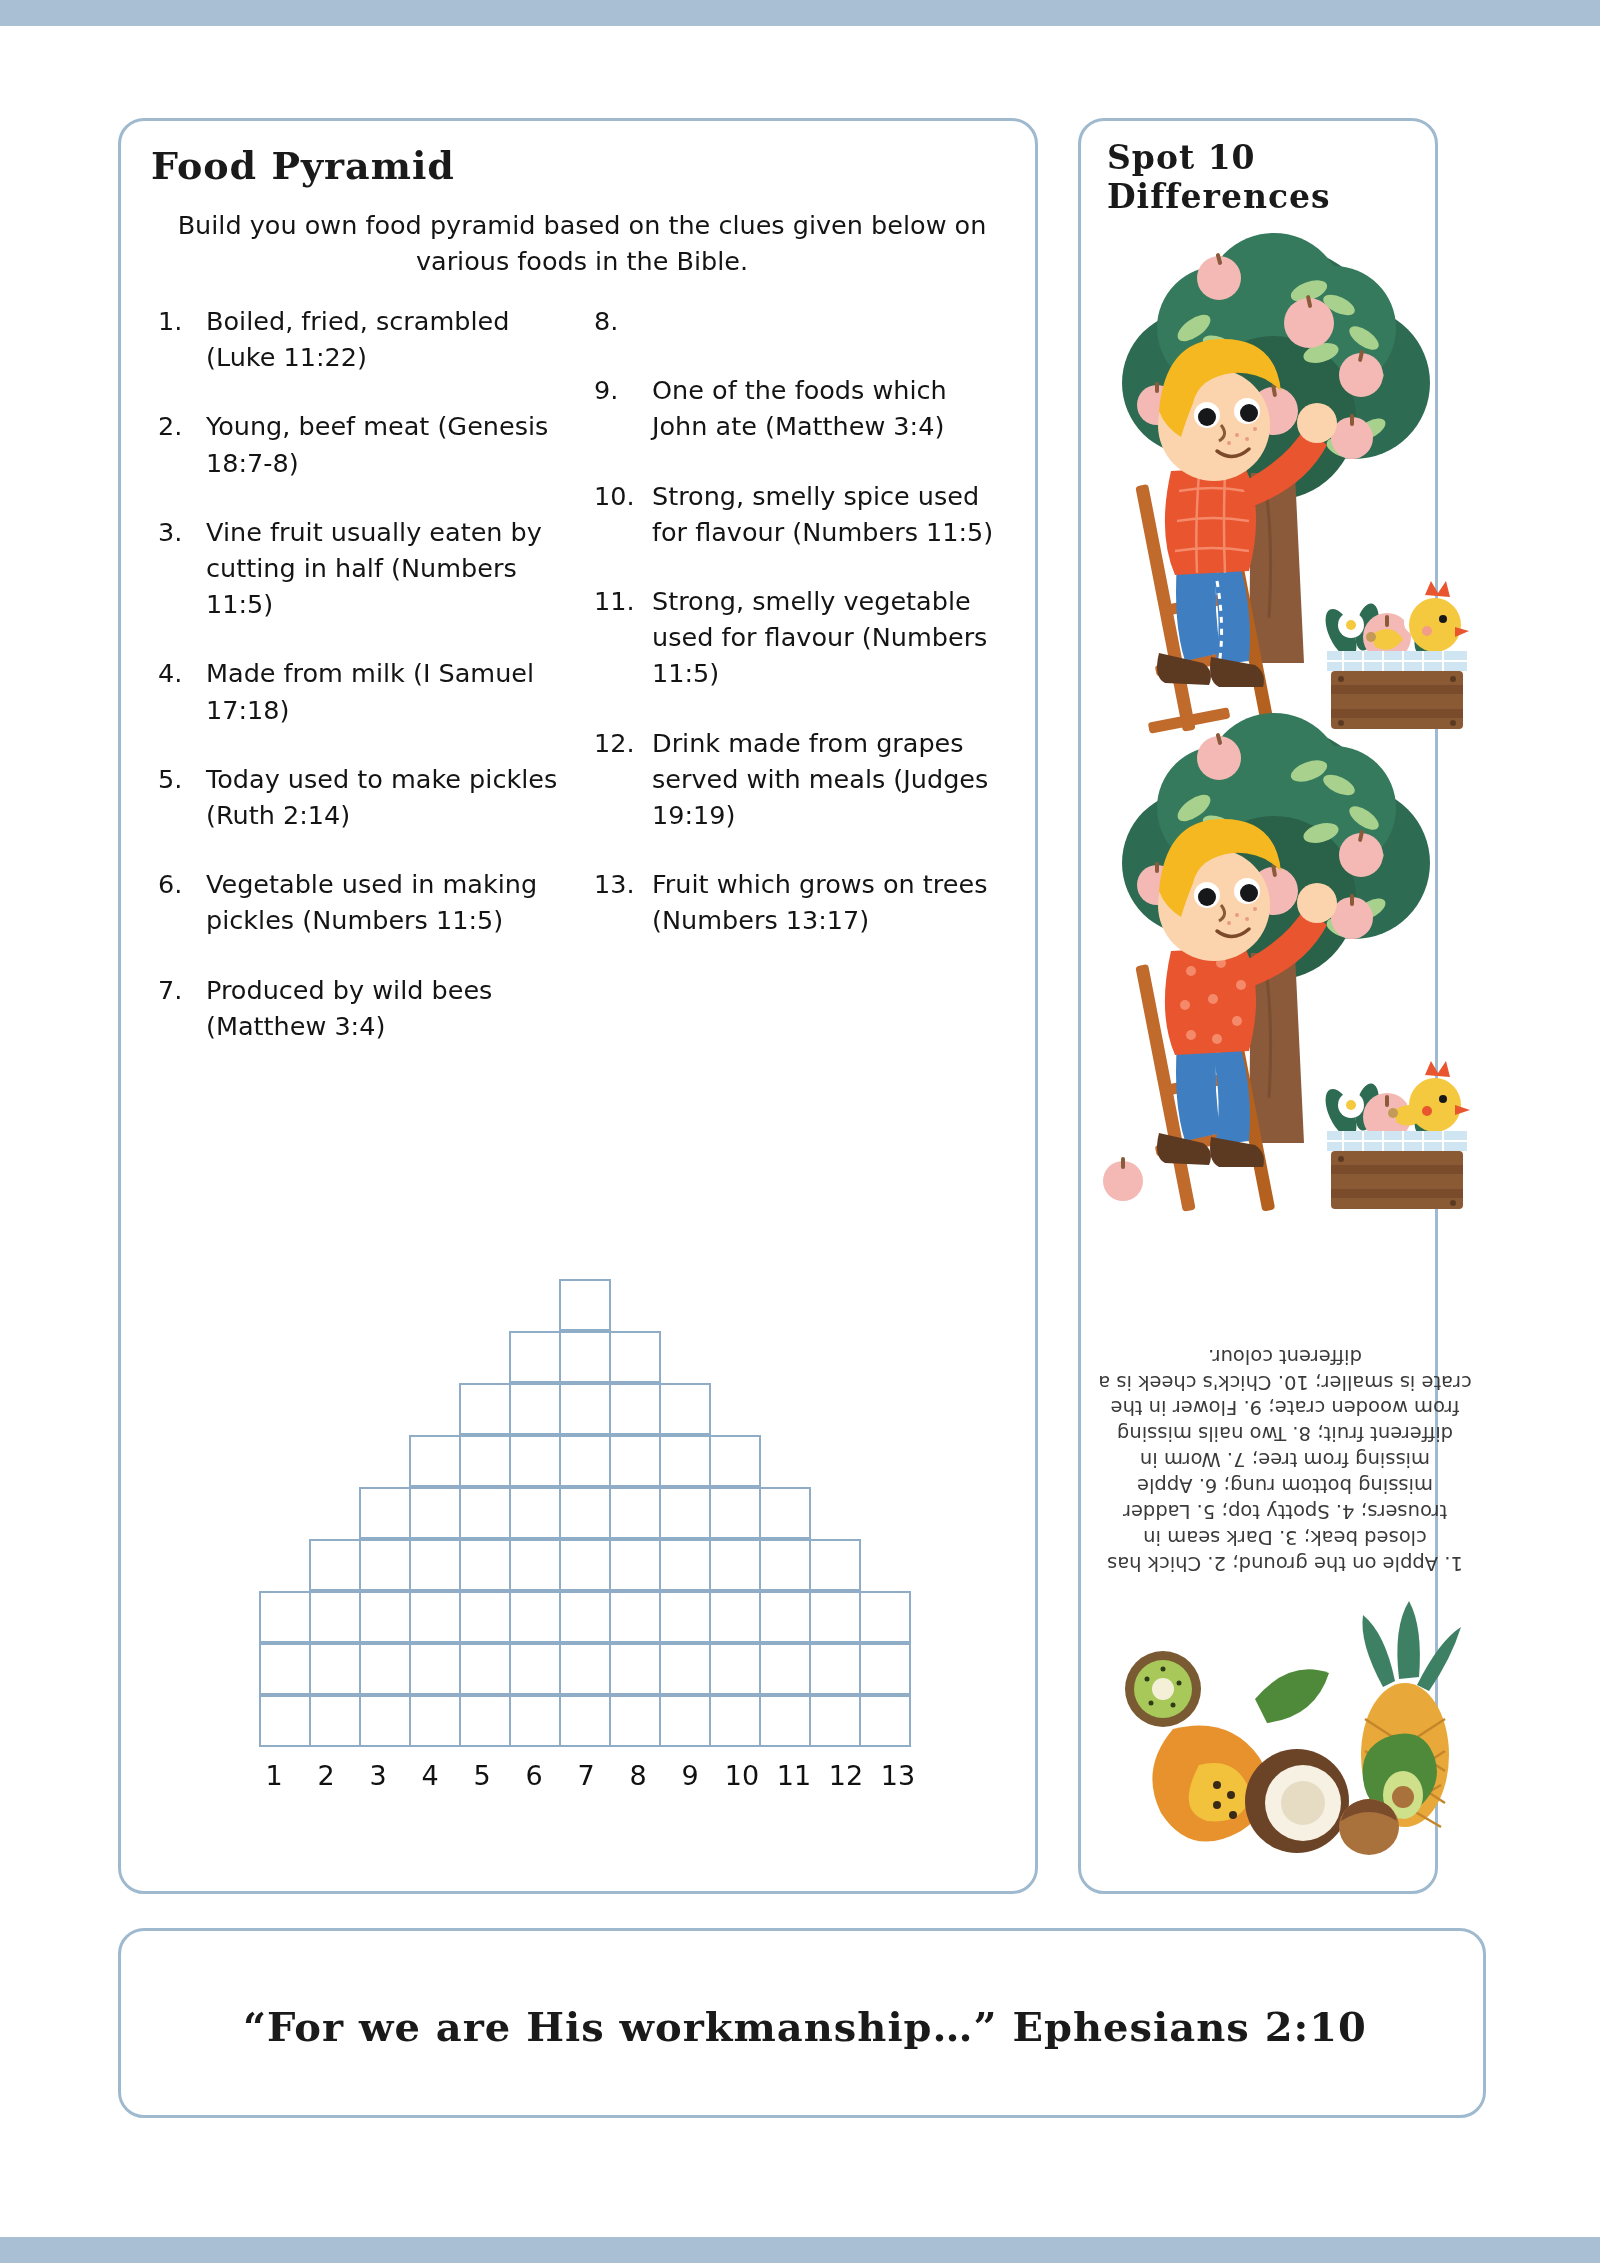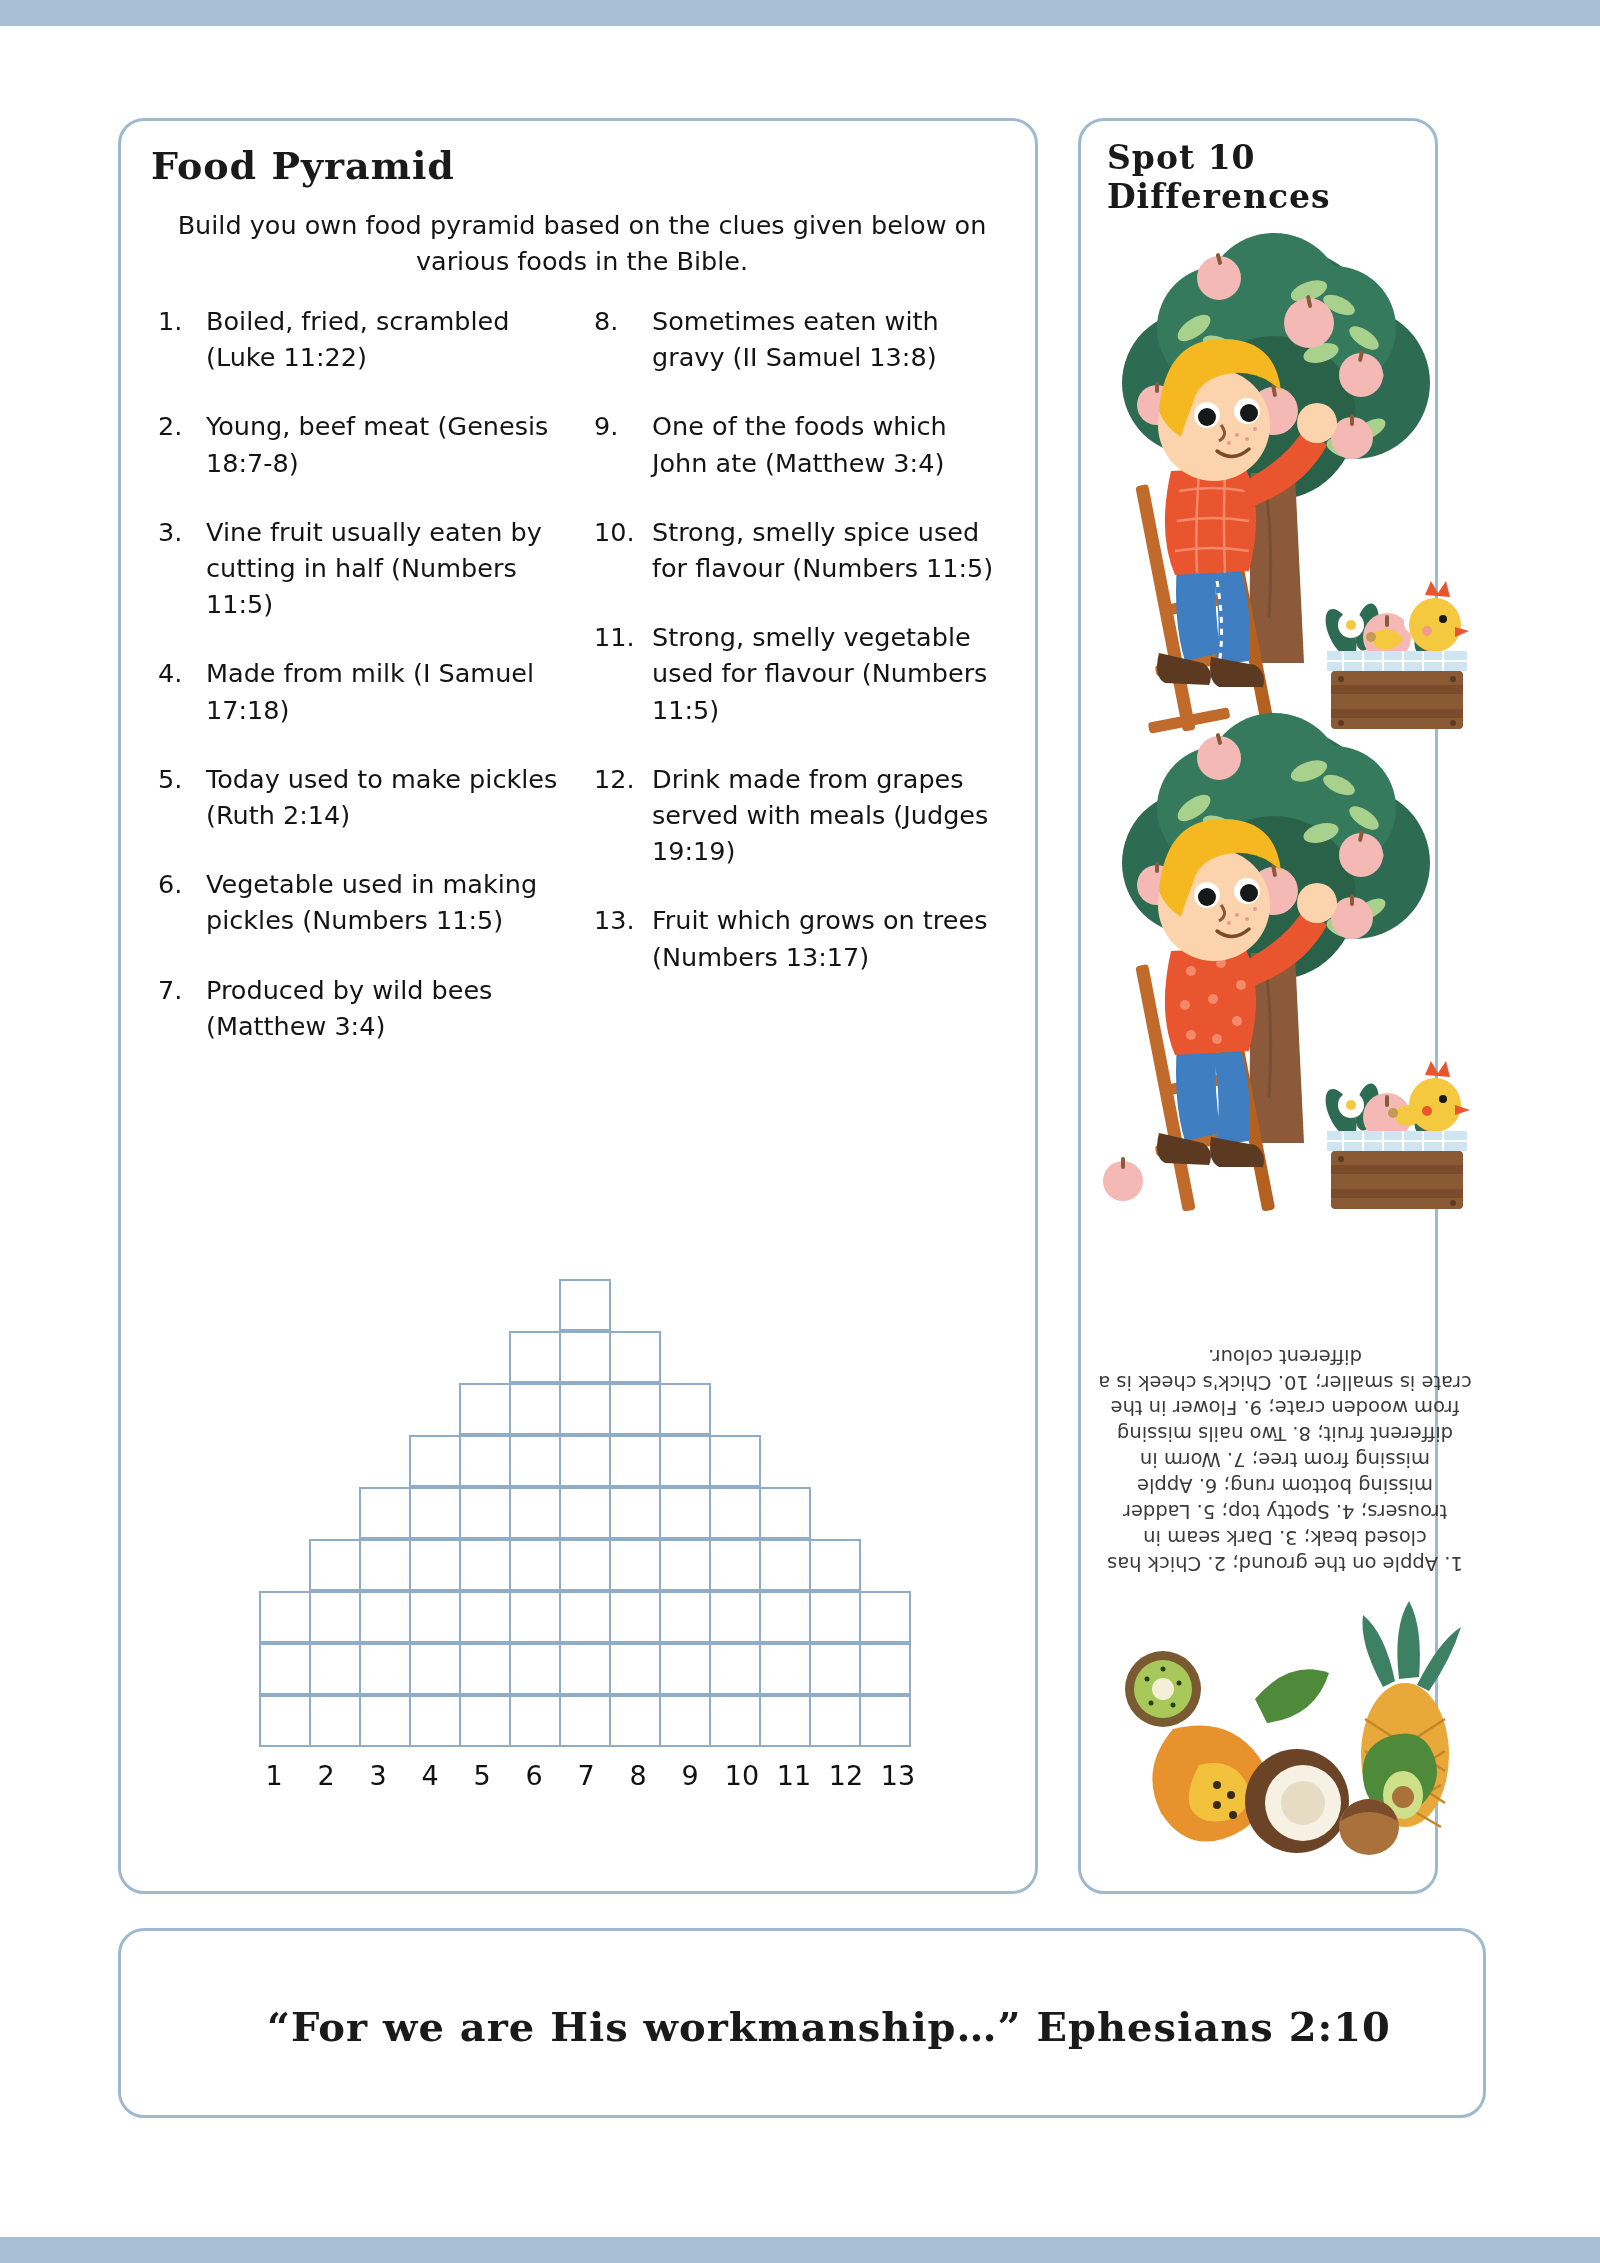--- a/index.html
+++ b/index.html
@@ -178,21 +178,20 @@
     position: absolute;
     left: 0;
     top: 0;
     width: 1368px;
     height: 190px;
     display: flex;
     align-items: center;
     justify-content: center;
     font-size: 40px;
     text-align: center;
-    margin-left: 24px;
   }
 
   svg { display: block; overflow: visible; }
 </style>
 </head>
 <body>
 
 <div class="page">
 
   <div class="band top"></div>
@@ -231,21 +230,20 @@
             <span class="clue-text">Vegetable used in making pickles (Numbers 11:5)</span>
           </div>
           <div class="clue">
             <span class="clue-num">7.</span>
             <span class="clue-text">Produced by wild bees (Matthew 3:4)</span>
           </div>
         </div>
       <div class="clue-col right" id="clue-col-right">
           <div class="clue">
             <span class="clue-num">8.</span>
-            <span class="clue-text">Sometimes eaten with gravy (II Samuel 13:8)</span>
           </div>
           <div class="clue">
             <span class="clue-num">9.</span>
             <span class="clue-text">One of the foods which John ate (Matthew 3:4)</span>
           </div>
           <div class="clue">
             <span class="clue-num">10.</span>
             <span class="clue-text">Strong, smelly spice used for flavour (Numbers 11:5)</span>
           </div>
           <div class="clue">

